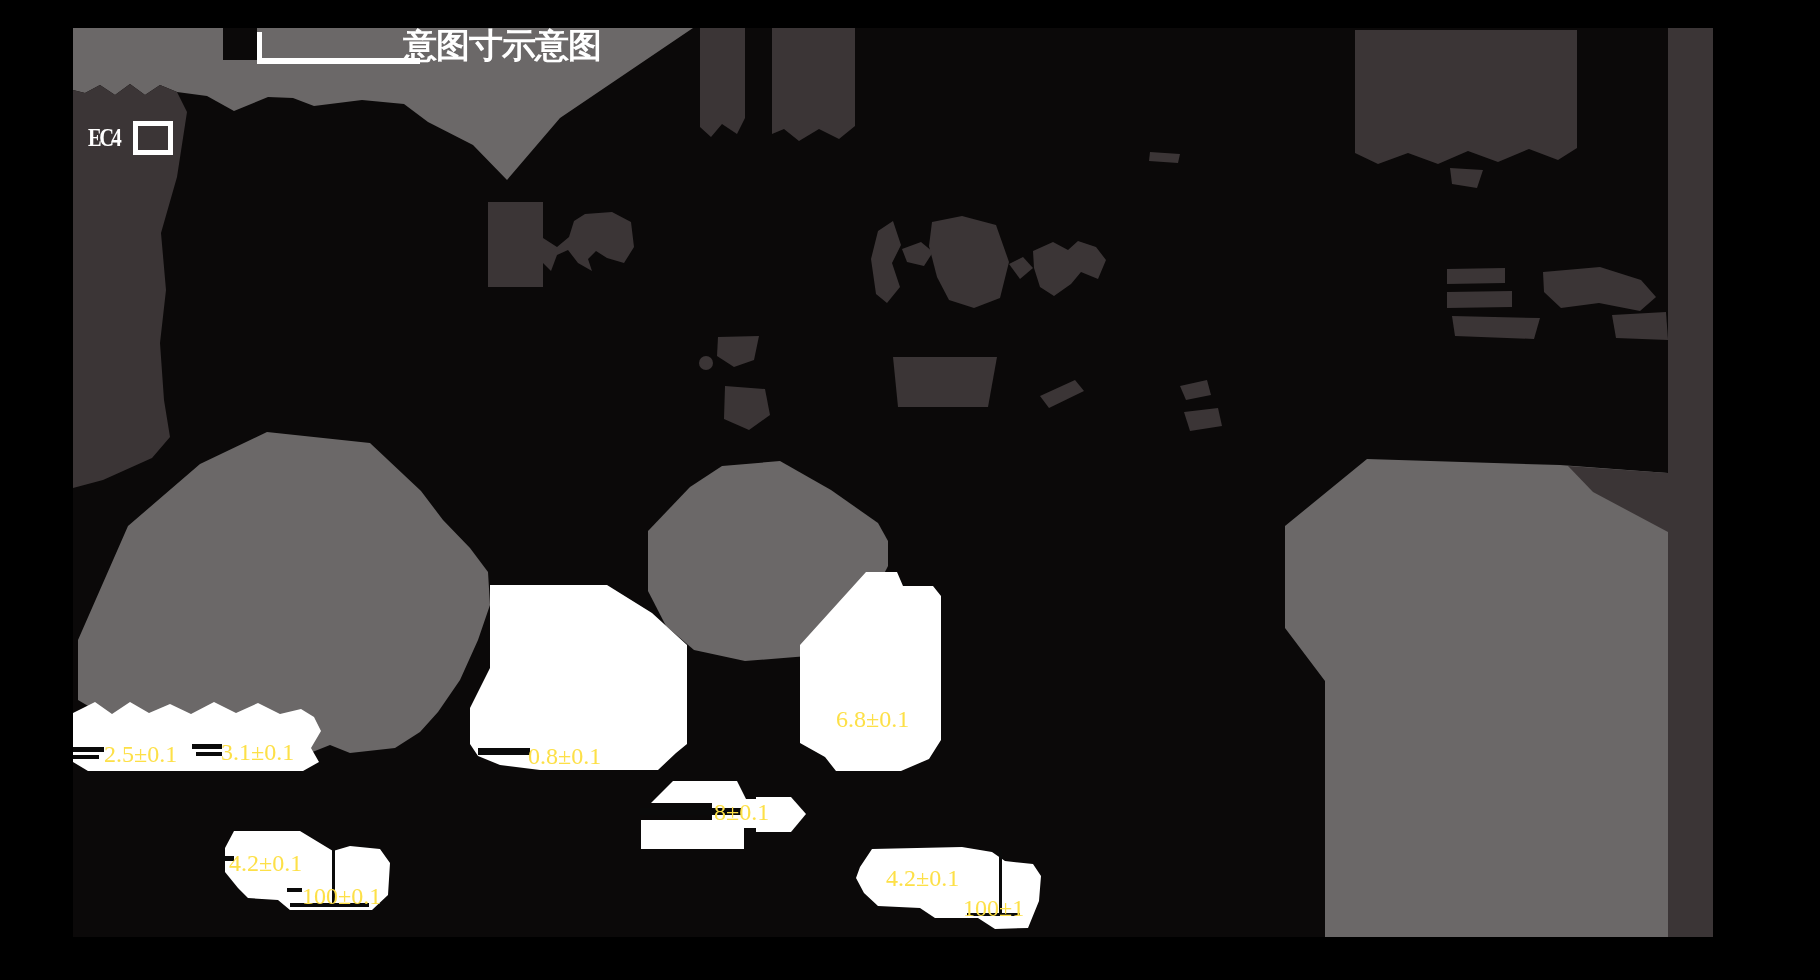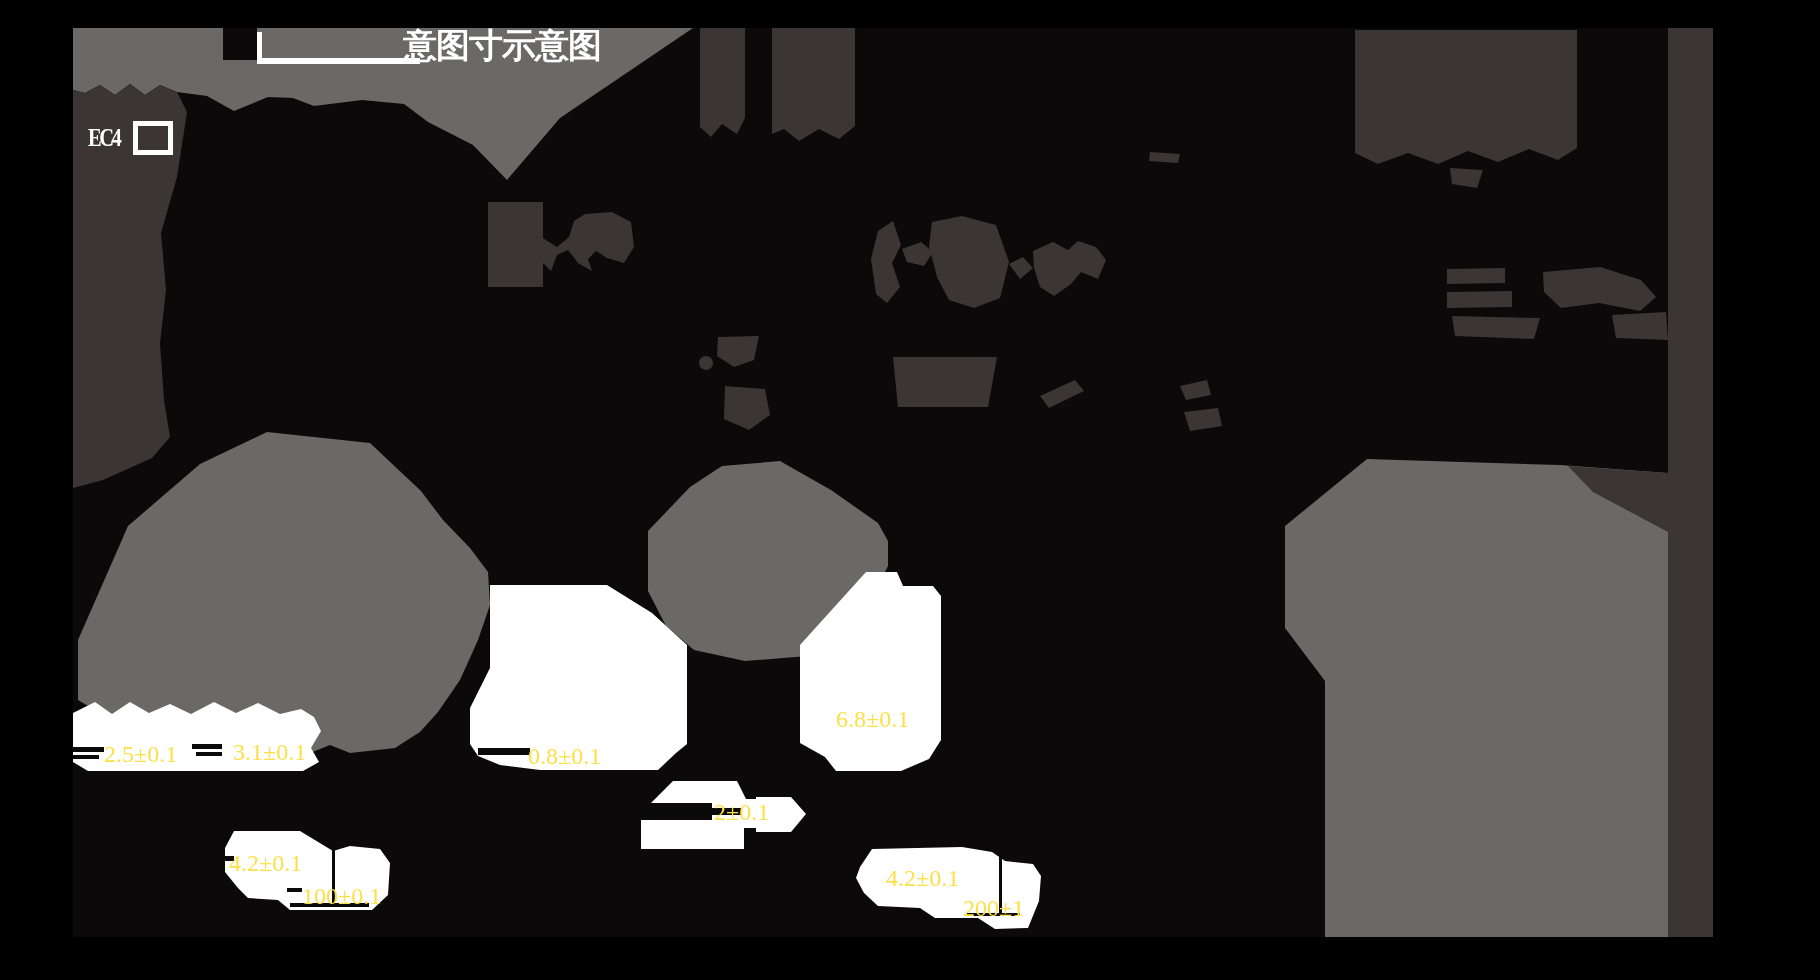--- a/index.html
+++ b/index.html
@@ -25,21 +25,21 @@
     font-family:"Liberation Serif",serif;
     font-size:25px;font-weight:bold;color:#ffffff;letter-spacing:-3px;
     transform:scaleX(.82);transform-origin:left top;
   }
   .part-box{
     position:absolute;left:133px;top:121px;width:30px;height:24px;
     border:5px solid #ffffff;background:transparent;
   }
   
   .d25{left:104px;top:742px;}
-  .d31{left:221px;top:740px;margin-left:12px;}
+  .d31{left:221px;top:740px;}
   .d08{left:528px;top:744px;}
   .d68{left:836px;top:707px;}
   .d6{left:714px;top:800px;}
   .d42l{left:229px;top:851px;}
   .d100l{left:302px;top:884px;}
   .d42r{left:886px;top:866px;}
   .d100r{left:963px;top:896px;}
 </style>
 </head>
 <body>
@@ -143,18 +143,18 @@
 
   <div class="txt title">意图寸示意图</div>
 
   <div class="txt part-code">EC4</div>
   <div class="part-box"></div>
 
   <div class="txt dim d25">2.5±0.1</div>
   <div class="txt dim d31">3.1±0.1</div>
   <div class="txt dim d08">0.8±0.1</div>
   <div class="txt dim d68">6.8±0.1</div>
-  <div class="txt dim d6">2±0.1</div>
+  <div class="txt dim d6">8±0.1</div>
   <div class="txt dim d42l">4.2±0.1</div>
   <div class="txt dim d100l">100±0.1</div>
   <div class="txt dim d42r">4.2±0.1</div>
-  <div class="txt dim d100r">200±1</div>
+  <div class="txt dim d100r">100±1</div>
 </div>
 
 </body></html>

